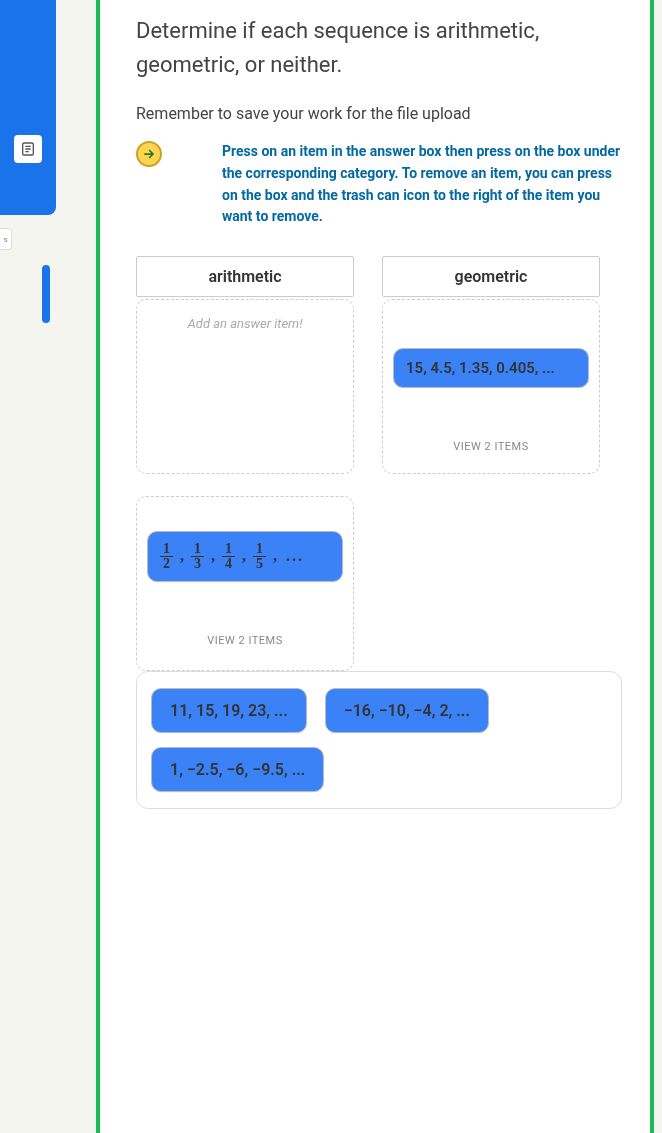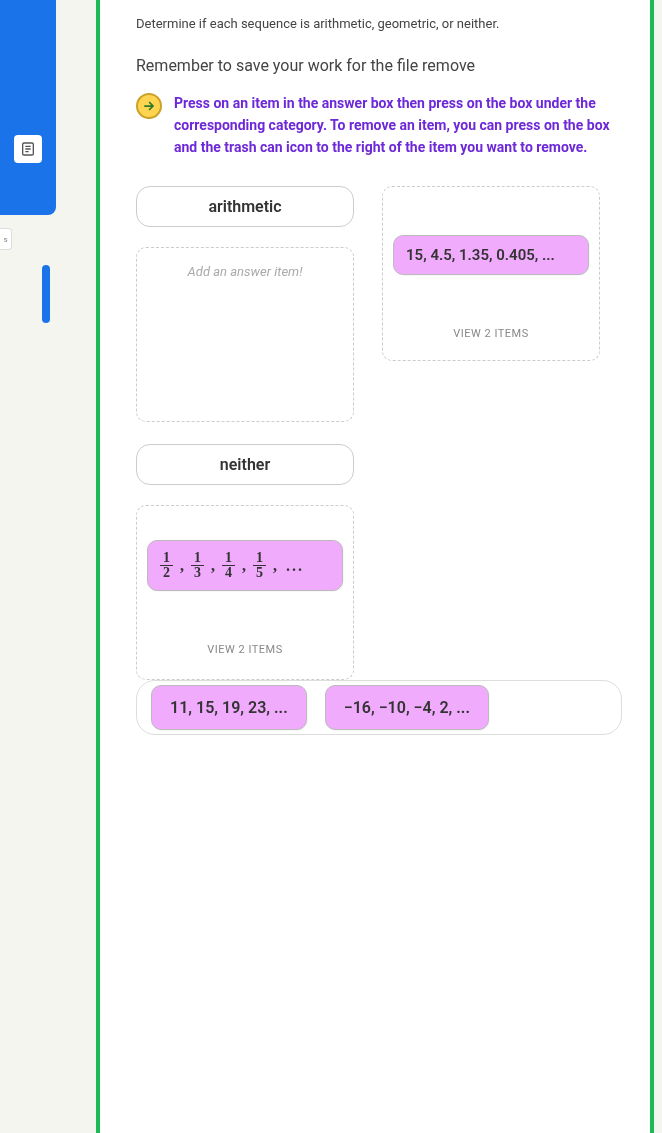--- a/index.html
+++ b/index.html
@@ -48,49 +48,49 @@
   }
   .page {
     position: absolute;
     left: 96px; top: 0; right: 8px; bottom: 0;
     background: #fff;
     border-left: 4px solid #1db954;
     border-right: 4px solid #1db954;
     padding: 14px 28px 20px 36px;
   }
   .q-title { color: #2a7a2a; font-weight: 700; font-size: 17px; margin: 6px 0 8px; }
-  .q-text { color: #444; font-size: 13px; line-height: 1.55; margin-bottom: 22px; }
+  .q-text { color: #444; font-size: 22px; line-height: 1.55; margin-bottom: 22px; }
   .reminder { color: #444; font-size: 16px; margin-bottom: 18px; }
   .hint-row { display: flex; gap: 12px; margin-bottom: 28px; }
   .hint-icon {
     flex: 0 0 26px; width: 26px; height: 26px; border-radius: 50%;
     background: #ffd54f; border: 2px solid #c9a227;
     display: flex; align-items: center; justify-content: center;
     color: #2a7a2a; font-weight: 700;
   }
-  .hint-text { font-size: 14px; font-weight: 700; color: #6d28d9; line-height: 1.55; }
+  .hint-text { font-size: 14px; font-weight: 700; color: #0369a1; line-height: 1.55; margin-left: 48px; }
   .cats { display: flex; flex-wrap: wrap; gap: 22px 28px; }
   .cat { width: 218px; }
   .cat-header {
-    border: 1px solid #ccc; border-radius: 14px;
+    border: 1px solid #ccc; border-radius: 2px;
     padding: 10px 0; text-align: center;
     font-size: 16px; font-weight: 600; color: #333;
     background: #fff;
-    margin-bottom: 20px;
+    margin-bottom: 2px;
   }
   .dropzone {
     border: 1px dashed #ccc; border-radius: 10px;
     min-height: 175px; padding: 16px 10px;
     display: flex; flex-direction: column; align-items: center; justify-content: flex-start;
     gap: 12px; position: relative;
   }
   .placeholder { color: #aaa; font-style: italic; font-size: 13px; }
   .answer-chip {
     border: 1px solid #bbb; border-radius: 10px;
-    background: #f0abfc;
+    background: #3b82f6;
     padding: 10px 12px;
     font-size: 15px; font-weight: 600; color: #333;
     width: 100%; text-align: left;
     box-shadow: 1px 1px 0 rgba(0,0,0,0.03);
   }
   .answer-chip.stacked { position: relative; }
   .answer-chip.stacked::before {
     content: ""; position: absolute; inset: 0;
     border: 1px solid #ccc; border-radius: 10px;
     transform: translate(-4px, -4px);
@@ -102,22 +102,22 @@
   }
   .frac-row { display: flex; align-items: center; gap: 6px; font-family: Georgia, serif; }
   .frac { display: inline-flex; flex-direction: column; align-items: center; line-height: 1; font-size: 14px; }
   .frac .n { border-bottom: 1px solid #333; padding: 0 3px; }
   .frac .d { padding: 0 3px; }
   .comma { font-size: 16px; font-weight: 600; padding: 0 1px; }
   .dots { font-size: 16px; font-weight: 700; letter-spacing: 2px; padding-left: 2px; }
 
   .bank-title { font-size: 17px; font-weight: 700; color: #333; margin: 34px 0 18px; }
   .bank {
-    border: 1px solid #ddd; border-radius: 19px;
-    padding: 4px 14px;
+    border: 1px solid #ddd; border-radius: 12px;
+    padding: 16px 14px;
     display: flex; flex-wrap: wrap; gap: 14px 18px;
   }
   .bank .answer-chip { width: auto; padding: 12px 18px; font-size: 16px; }
 </style>
 </head>
 <body>
 
 <div class="left-rail">
   <div class="icon-btn">
     <svg width="16" height="16" viewBox="0 0 24 24" fill="none" stroke="currentColor" stroke-width="2">
@@ -125,49 +125,49 @@
       <path d="M8 8h8M8 12h8M8 16h5"></path>
     </svg>
   </div>
 </div>
 <div class="left-tab">s</div>
 <div class="left-strip"></div>
 
 <div class="page">
 
   <div class="q-text">Determine if each sequence is arithmetic, geometric, or neither.</div>
-  <div class="reminder">Remember to save your work for the file remove</div>
+  <div class="reminder">Remember to save your work for the file upload</div>
 
   <div class="hint-row">
     <div class="hint-icon">
       <svg width="14" height="14" viewBox="0 0 24 24" fill="none" stroke="#2a7a2a" stroke-width="3" stroke-linecap="round" stroke-linejoin="round">
         <path d="M5 12h14M13 6l6 6-6 6"></path>
       </svg>
     </div>
     <div class="hint-text">Press on an item in the answer box then press on the box under the corresponding category. To remove an item, you can press on the box and the trash can icon to the right of the item you want to remove.</div>
   </div>
 
   <div class="cats">
 
     <div class="cat">
       <div class="cat-header">arithmetic</div>
       <div class="dropzone">
         <div class="placeholder">Add an answer item!</div>
       </div>
     </div>
 
     <div class="cat">
+      <div class="cat-header">geometric</div>
       <div class="dropzone" style="justify-content:flex-start; padding-top:48px;">
         <div class="answer-chip stacked">15, 4.5, 1.35, 0.405, ...</div>
         <div class="view-link">VIEW 2 ITEMS</div>
       </div>
     </div>
 
     <div class="cat">
-      <div class="cat-header">neither</div>
       <div class="dropzone" style="justify-content:flex-start; padding-top:34px;">
         <div class="answer-chip stacked">
           <span class="frac-row">
             <span class="frac">
                 <span class="n">1</span>
                 <span class="d">2</span>
               </span>
               <span class="comma">,</span>
             <span class="frac">
                 <span class="n">1</span>
@@ -189,15 +189,16 @@
         </div>
         <div class="view-link">VIEW 2 ITEMS</div>
       </div>
     </div>
 
   </div>
 
   <div class="bank">
     <div class="answer-chip">11, 15, 19, 23, ...</div>
     <div class="answer-chip">−16, −10, −4, 2, ...</div>
+    <div class="answer-chip">1, −2.5, −6, −9.5, ...</div>
   </div>
 
 </div>
 
 </body></html>

